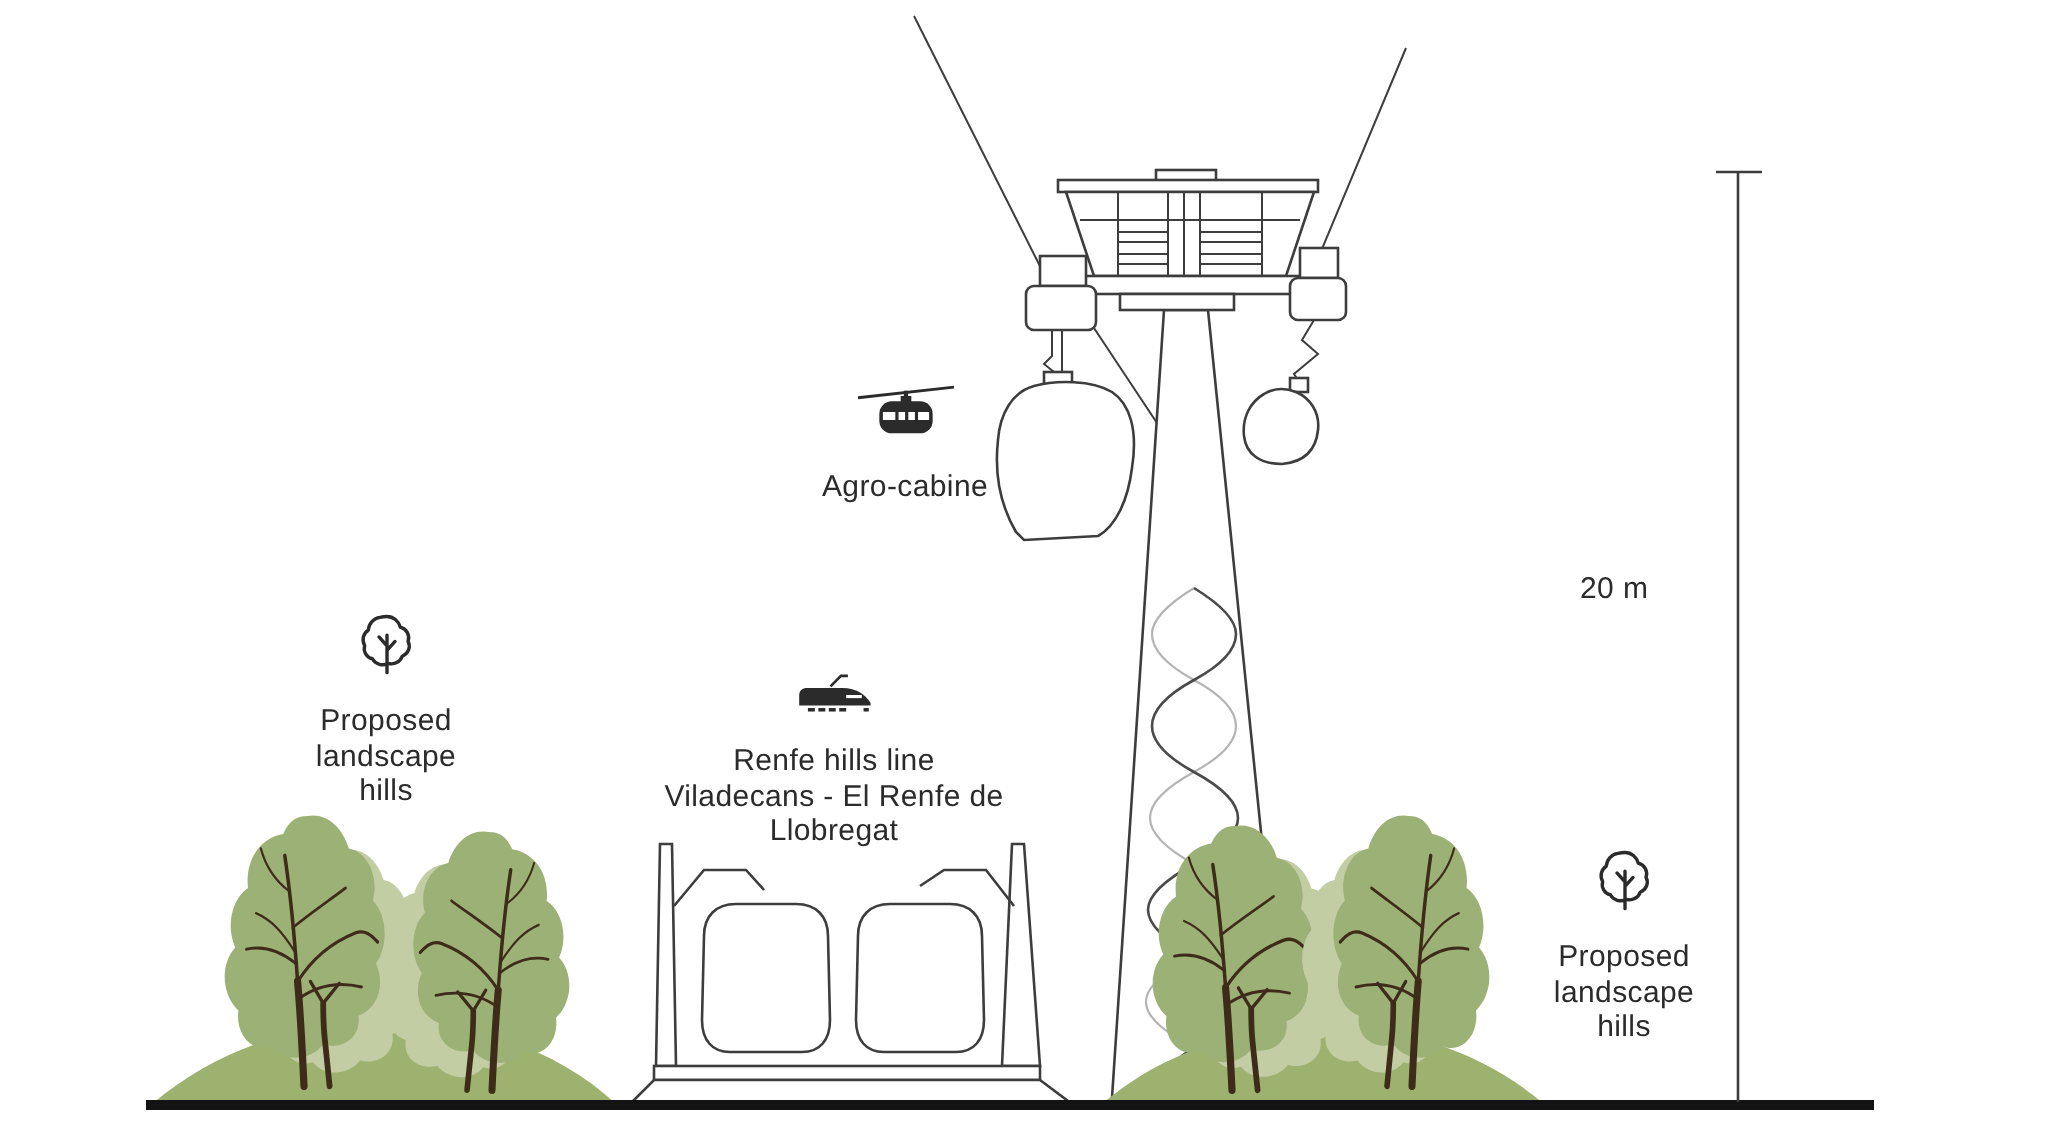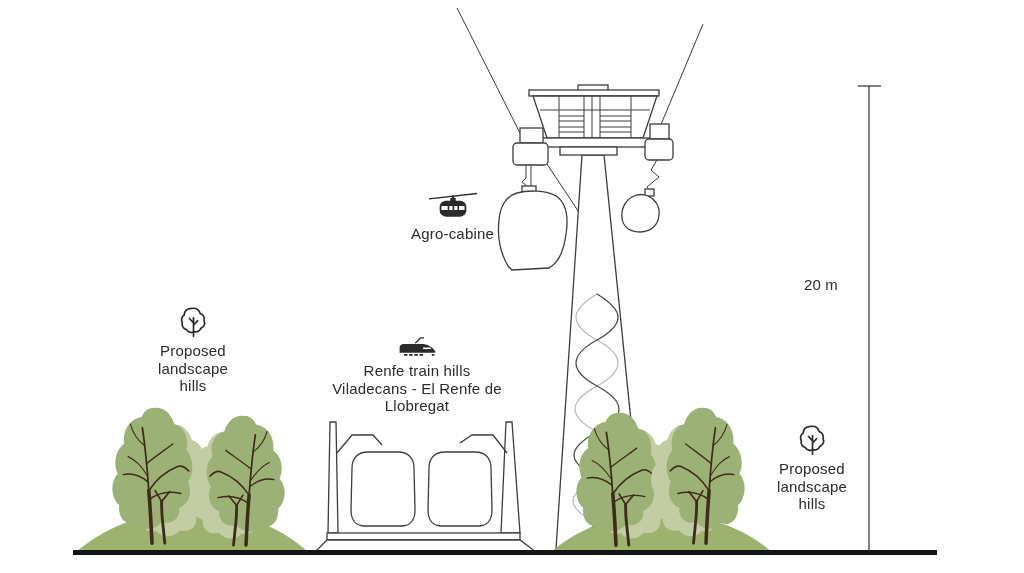--- a/index.html
+++ b/index.html
@@ -1,19 +1,19 @@
 <!DOCTYPE html>
 <html style="--line: #3d3d3d; --text: #2b2b2b; --canopy-front: #9cb175; --canopy-back: #c2cda4; --hill: #9db26e; --trunk: #3e2b1a; --ground: #131313; --spiral-dark: #4a4a4a; --spiral-light: #b4b4b4;"><head>
 <meta charset="utf-8">
 <style>
   html,body{margin:0;padding:0;background:#fff;}
   .stage{position:relative;width:1024px;height:573px;background:#ffffff;overflow:hidden;
          font-family:"Liberation Sans",sans-serif;}
   svg.diagram{position:absolute;left:0;top:0;}
-  .label{position:absolute;display:flex;flex-direction:column;align-items:center;gap:3px;
+  .label{position:absolute;display:flex;flex-direction:column;align-items:center;gap:13px;
          color:var(--text,#2b2b2b);font-size:15px;line-height:17.5px;letter-spacing:.2px;text-align:center;}
   .label .lines span{display:block;}
   
   .ln{fill:none;stroke:var(--line,#3d3d3d);stroke-width:1.3;}
   .wf{fill:#ffffff;stroke:var(--line,#3d3d3d);stroke-width:1.3;}
   .thin{stroke-width:1;}
   .spiral-a{fill:none;stroke:var(--spiral-dark,#4a4a4a);stroke-width:1.3;}
   .spiral-b{fill:none;stroke:var(--spiral-light,#b4b4b4);stroke-width:1.1;}
   .hill{fill:var(--hill,#9db26e);stroke:none;}
   .canopy-front{fill:var(--canopy-front,#9cb175);}
@@ -171,27 +171,27 @@
       <path d="M21,8 L27,2 L31,2" fill="none" stroke="var(--text,#1a1a1a)" stroke-width="1.5"></path>
       <path class="icon-fill" d="M3,19 L3,13 C3,10.5 5,9 7.5,9 L28,9 C35,9 40.5,12 44,17.5 L44,19 Z"></path>
       <rect x="30" y="13" width="9" height="1.8" fill="#ffffff"></rect>
       <rect class="icon-fill" x="8" y="20.5" width="4" height="2"></rect>
       <rect class="icon-fill" x="14" y="20.5" width="4" height="2"></rect>
       <rect class="icon-fill" x="20" y="20.5" width="4" height="2"></rect>
       <rect class="icon-fill" x="26" y="20.5" width="4" height="2"></rect>
       <rect class="icon-fill" x="40" y="20.5" width="3" height="2"></rect>
     </svg>
     <div class="lines">
-      <span>Renfe train hills</span>
+      <span>Renfe hills line</span>
       <span>Viladecans - El Renfe de Llobregat</span>
     </div>
   </div>
 
 
-  <div class="label" style="left:790px;top:276px;width:62px;align-items:center;">
+  <div class="label" style="left:790px;top:286px;width:62px;align-items:flex-start;">
     <div class="lines">
       <span>20 m</span>
     </div>
   </div>
 
   <div class="label" style="left:752px;top:424px;width:120px;">
     <svg width="27" height="33" viewBox="0 0 30 37">
       <path class="icon-stroke" d="M15,2.5 C18.5,2.5 21.5,5 22.5,8.5 C26,9.5 28,13 26.8,16.5 C28.5,19.5 27,23.5 23.5,24.8 C22.5,28 19,29.8 15.8,28.8 C12.5,30.5 8.5,29.3 6.8,26.2 C3.5,25.5 1.5,22 2.5,18.8 C0.8,16 1.5,12 4.5,10.2 C4.8,6.5 7.5,3.5 11,3 C12.2,2.7 13.5,2.5 15,2.5 Z"></path>
       <path class="icon-stroke" d="M15,13 L15,34 M15,19 L10.5,14 M15,21.5 L19.5,16.5"></path>
     </svg>

